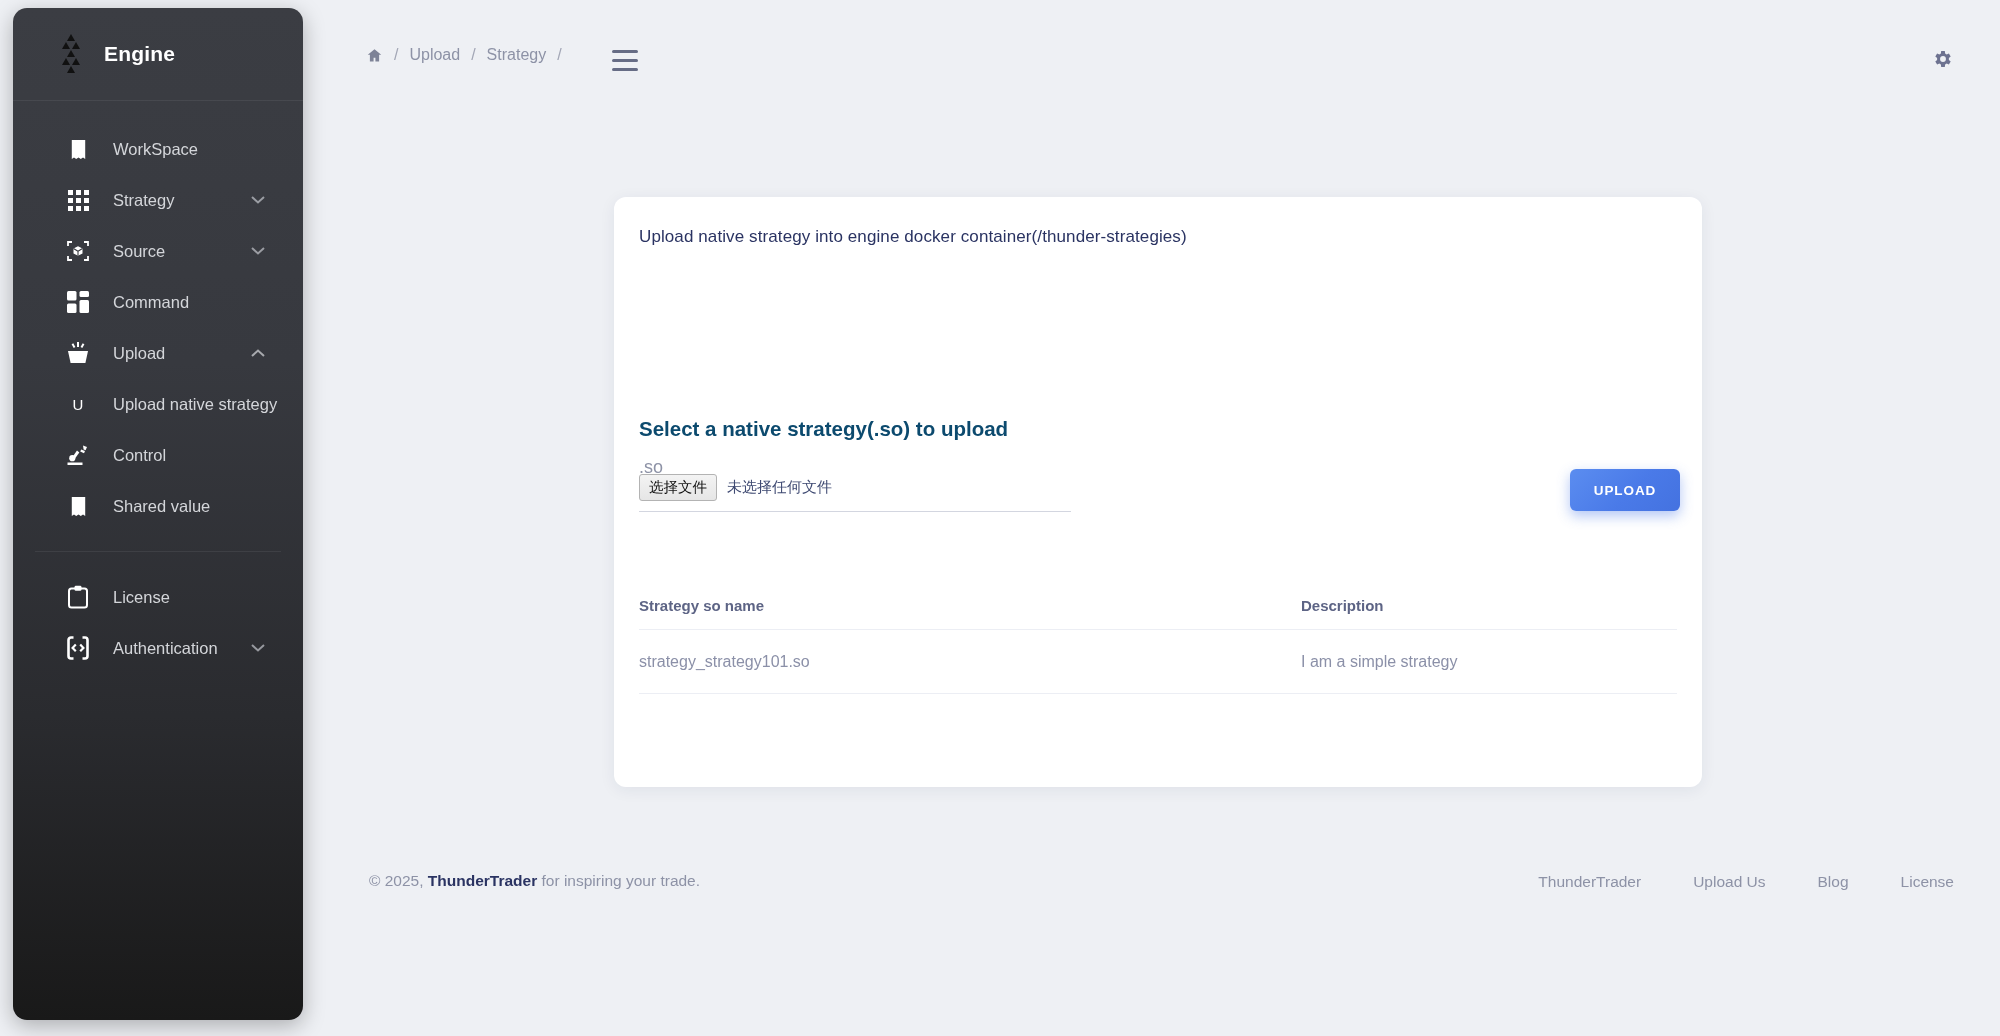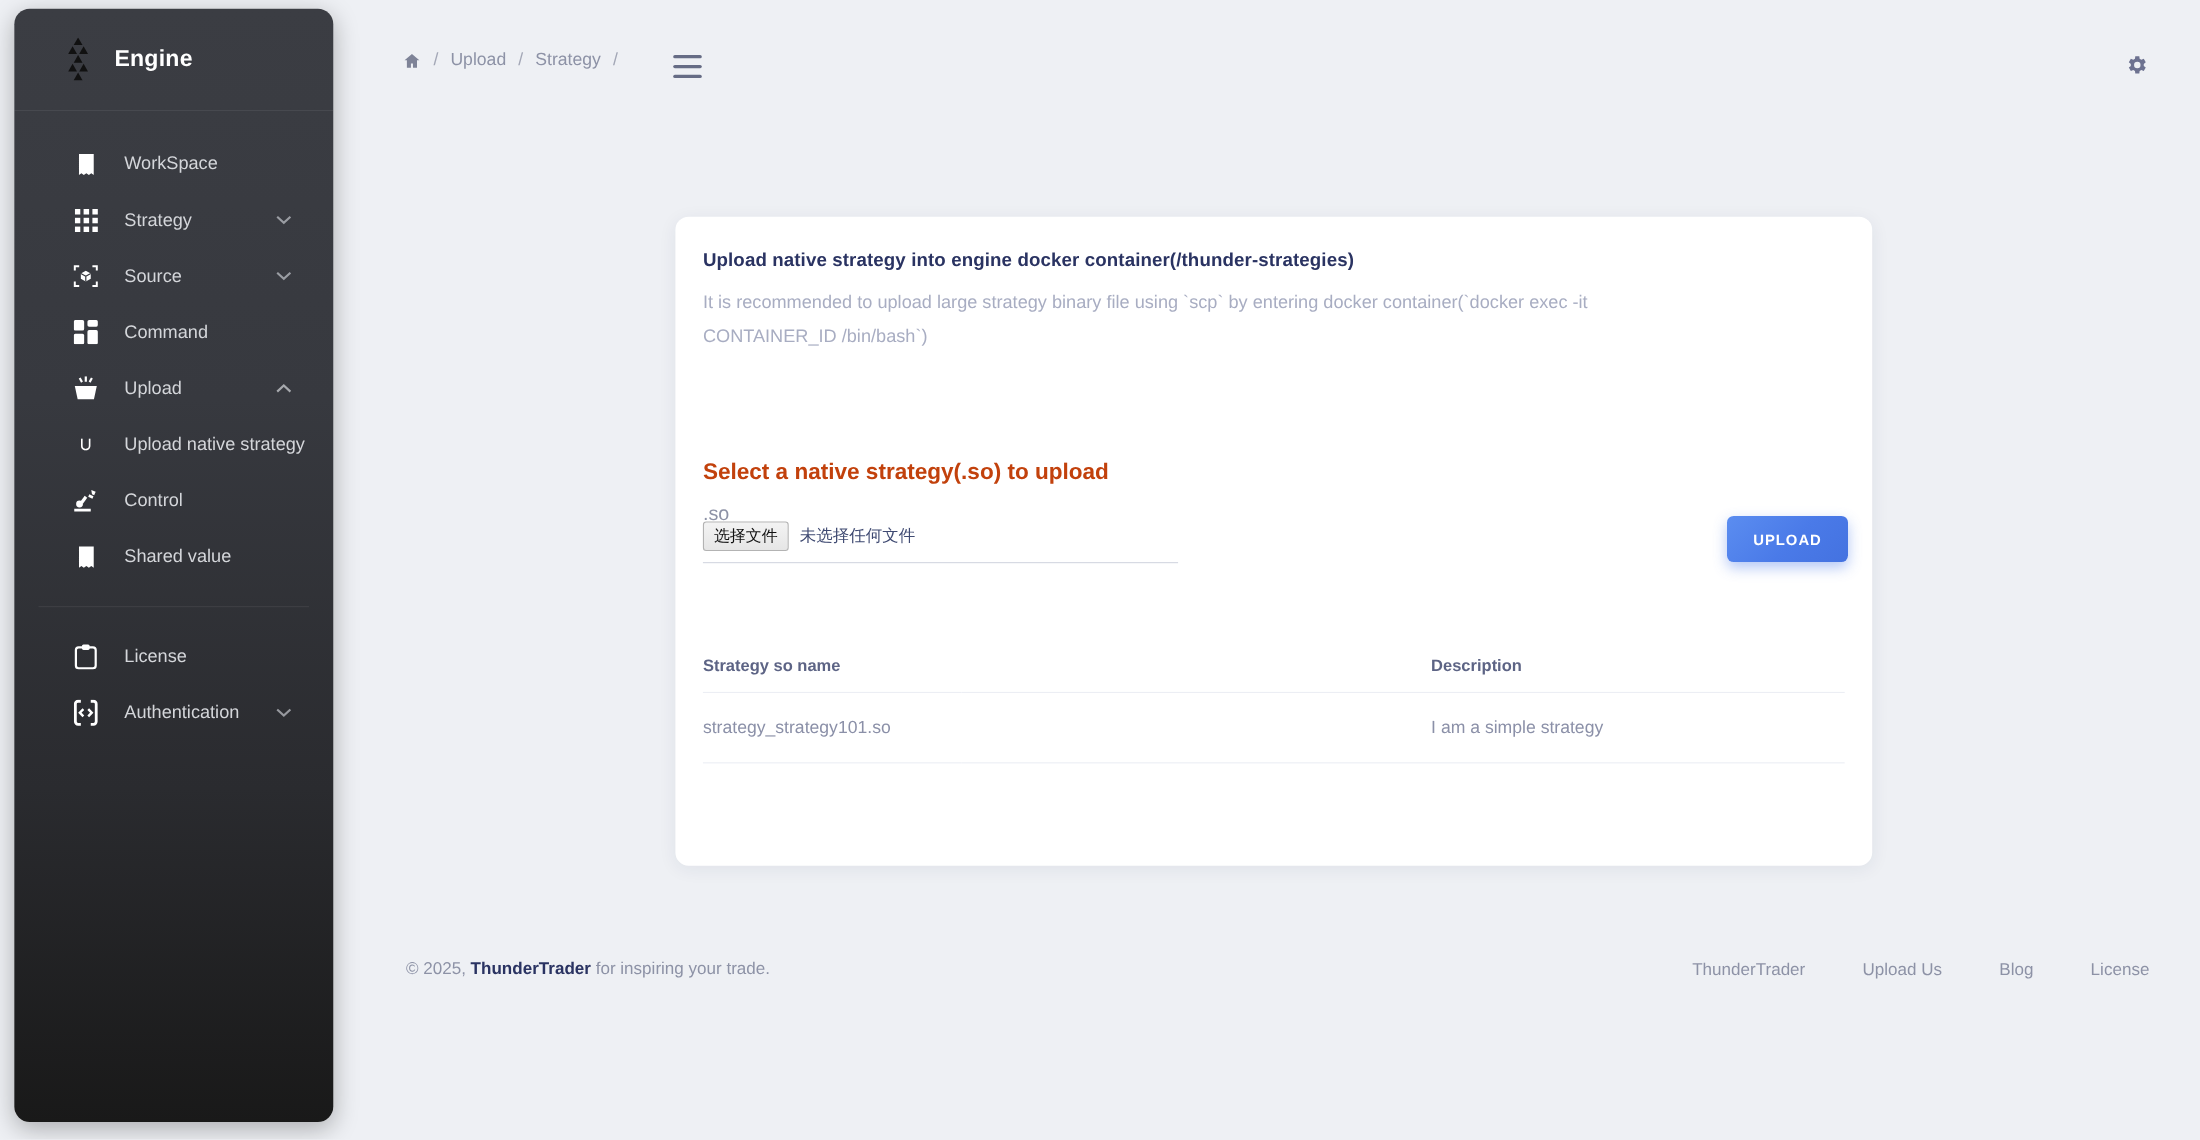--- a/index.html
+++ b/index.html
@@ -93,30 +93,30 @@
 
   
   #card {
     position: absolute; left: 614px; top: 197px;
     width: 1088px; height: 590px;
     background: #ffffff; border-radius: 12px;
     box-shadow: 0 3px 16px rgba(32,40,80,.07);
   }
   .card-title {
     position: absolute; left: 25px; top: 30px;
-    font-size: 17px; font-weight: bold; color: #2a3362;
+    font-size: 17px; font-weight: normal; color: #2a3362;
     letter-spacing: .1px;
   }
   .card-desc {
     position: absolute; left: 25px; top: 63px; width: 930px;
     font-size: 16.5px; color: #a8adc2; line-height: 31px;
   }
   .section-title {
     position: absolute; left: 25px; top: 220px;
-    font-size: 20.5px; font-weight: bold; color: #c2410c;
+    font-size: 20.5px; font-weight: bold; color: #0c4a6e;
   }
   .file-label {
     position: absolute; left: 25px; top: 260px;
     font-size: 18px; color: #8d92a6;
   }
   .file-row {
     position: absolute; left: 25px; top: 277px;
     width: 432px;
   }
   .file-control {
@@ -348,21 +348,20 @@
       <span></span>
     </div>
 
     <svg class="gear" viewBox="0 0 24 24" fill="currentColor">
       <path d="M19.4 13a7.8 7.8 0 0 0 0-2l2-1.6-2-3.4-2.4 1a7.6 7.6 0 0 0-1.7-1L15 3.4h-4l-.3 2.6c-.6.25-1.2.58-1.7 1l-2.4-1-2 3.4L6.6 11a7.8 7.8 0 0 0 0 2l-2 1.6 2 3.4 2.4-1c.5.42 1.1.75 1.7 1l.3 2.6h4l.3-2.6c.6-.25 1.2-.58 1.7-1l2.4 1 2-3.4zM13 15.2A3.2 3.2 0 1 1 13 8.8a3.2 3.2 0 0 1 0 6.4z" transform="translate(-1,0)"></path>
     </svg>
   </header>
 
   <section id="card">
     <h2 class="card-title">Upload native strategy into engine docker container(/thunder-strategies)</h2>
-    <p class="card-desc">It is recommended to upload large strategy binary file using `scp` by entering docker container(`docker exec -it CONTAINER_ID /bin/bash`)</p>
 
     <h3 class="section-title">Select a native strategy(.so) to upload</h3>
     <div class="file-label">.so</div>
 
     <div class="file-row">
       <div class="file-control">
         <span class="file-btn">选择文件</span>
         <span class="file-name">未选择任何文件</span>
       </div>
     </div>

